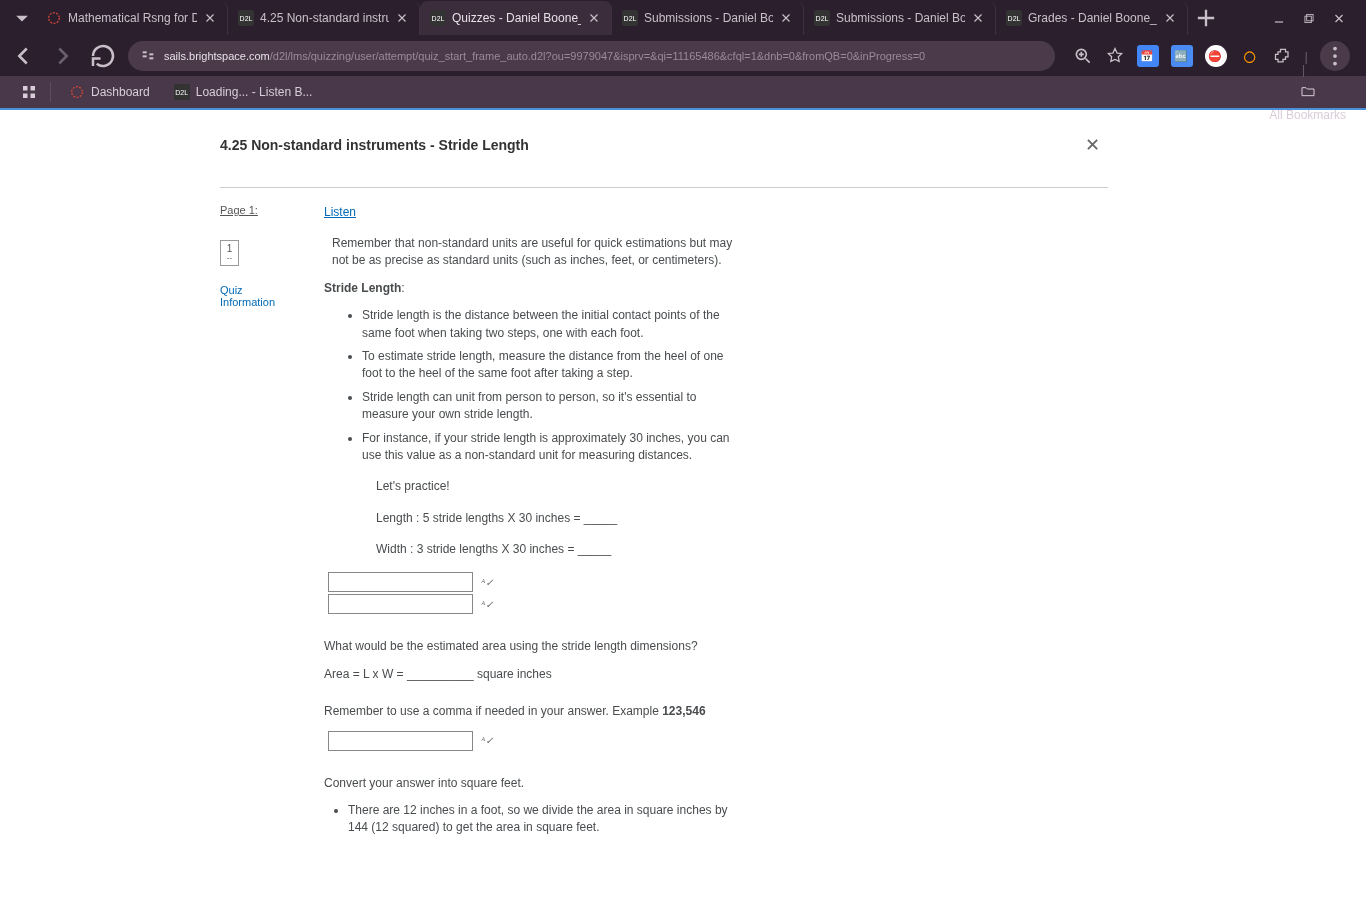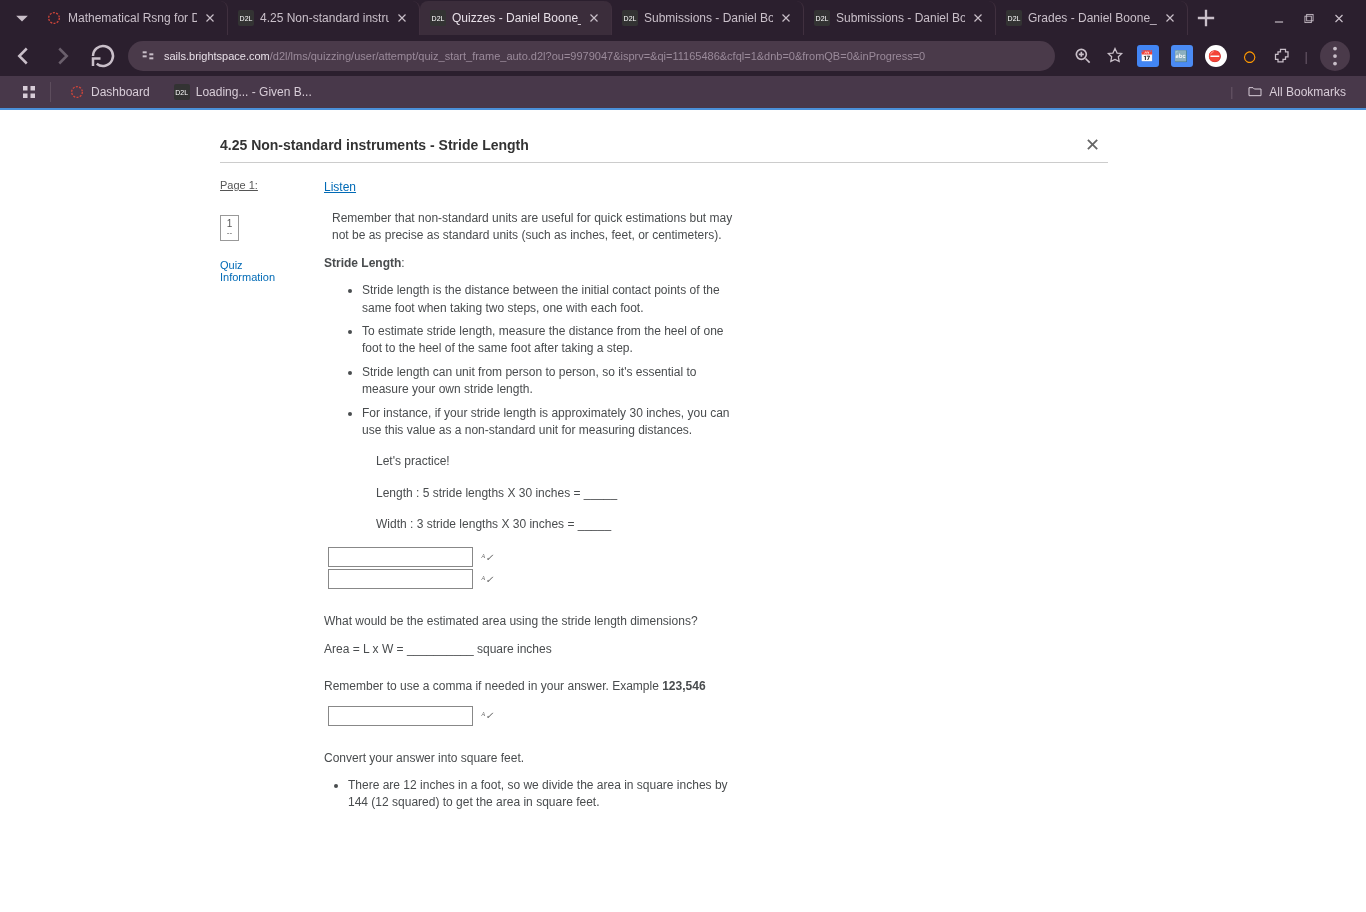--- a/index.html
+++ b/index.html
@@ -28,25 +28,25 @@
   .toolbar-icons { display: flex; gap: 12px; align-items: center; padding: 0 8px; }
   .toolbar-icon { width: 20px; height: 20px; display: flex; align-items: center; justify-content: center; color: #c9bfc9; cursor: pointer; }
   .ext-icon { width: 22px; height: 22px; border-radius: 3px; display: flex; align-items: center; justify-content: center; font-size: 11px; font-weight: bold; }
   .menu-icon { width: 30px; height: 30px; background: #4a3a4a; border-radius: 15px; display: flex; align-items: center; justify-content: center; color: #c9bfc9; cursor: pointer; }
   
   .bookmark-bar { display: flex; align-items: center; height: 34px; padding: 0 20px; gap: 12px; background: #48384a; border-bottom: 2px solid #4a90d9; color: #d8cdd8; font-size: 12px; }
   .bm-grid { width: 18px; height: 18px; display: flex; align-items: center; justify-content: center; cursor: pointer; }
   .bm-sep { width: 1px; height: 20px; background: #5d4d5d; }
   .bm-item { display: flex; align-items: center; gap: 6px; cursor: pointer; padding: 4px 6px; }
   .bm-favicon { width: 16px; height: 16px; }
-  .all-bookmarks { margin-left: auto; display: flex; align-items: center; gap: 6px; cursor: pointer; }
+  .all-bookmarks { margin-left: auto; display: flex; align-items: center; gap: 6px; cursor: pointer; flex-direction: column; }
   
   
   .content { max-width: 930px; margin: 0 auto; padding: 12px 0 40px; }
-  .quiz-header { display: flex; align-items: center; justify-content: space-between; border-bottom: 1px solid #ccc; padding: 8px 0 2px; margin: 0 40px 16px 2px; }
+  .quiz-header { display: flex; align-items: center; justify-content: space-between; border-bottom: 1px solid #ccc; padding: 8px 0 27px; margin: 0 40px 16px 2px; }
   .quiz-title { font-size: 14px; font-weight: bold; color: #333; }
   .close-btn { font-size: 18px; color: #666; cursor: pointer; padding: 4px 8px; }
   
   .quiz-body { display: flex; gap: 24px; padding: 0 40px 0 2px; }
   .sidebar { width: 80px; flex-shrink: 0; font-size: 11px; }
   .page-label { font-size: 11px; color: #555; margin-bottom: 24px; text-decoration: underline; }
   .qnum-box { width: 19px; height: 26px; border: 1px solid #999; display: flex; flex-direction: column; align-items: center; justify-content: center; font-size: 10px; color: #555; cursor: pointer; line-height: 1.1; }
   .quiz-info-link { color: #006ab6; font-size: 11px; margin-top: 18px; display: block; cursor: pointer; }
   
   .main { flex: 1; max-width: 420px; color: #444; }
@@ -212,21 +212,21 @@
       </span>
     <span class="bm-sep"></span>
     <span class="bm-item">
       <span class="bm-favicon"><svg viewBox="0 0 24 24">
             <circle cx="12" cy="12" r="8" fill="none" stroke="#d0453a" stroke-width="2" stroke-dasharray="3 2"></circle>
           </svg></span>
       <span>Dashboard</span>
     </span>
     <span class="bm-item">
       <span class="bm-favicon" style="background:#333;color:#fff;font-size:7px;border-radius:2px;display:flex;align-items:center;justify-content:center;">D2L</span>
-      <span>Loading... - Given B...</span>
+      <span>Loading... - Listen B...</span>
     </span>
     <span class="all-bookmarks">
       <span style="color:#6a5a6a;margin-right:8px">|</span>
       <span><svg width="16" height="16" viewBox="0 0 24 24">
             <path fill="none" stroke="currentColor" stroke-width="1.5" d="M3 7h6l2 2h10v10H3z"></path>
           </svg></span>
       <span>All Bookmarks</span>
     </span>
   </div>
 </div>

